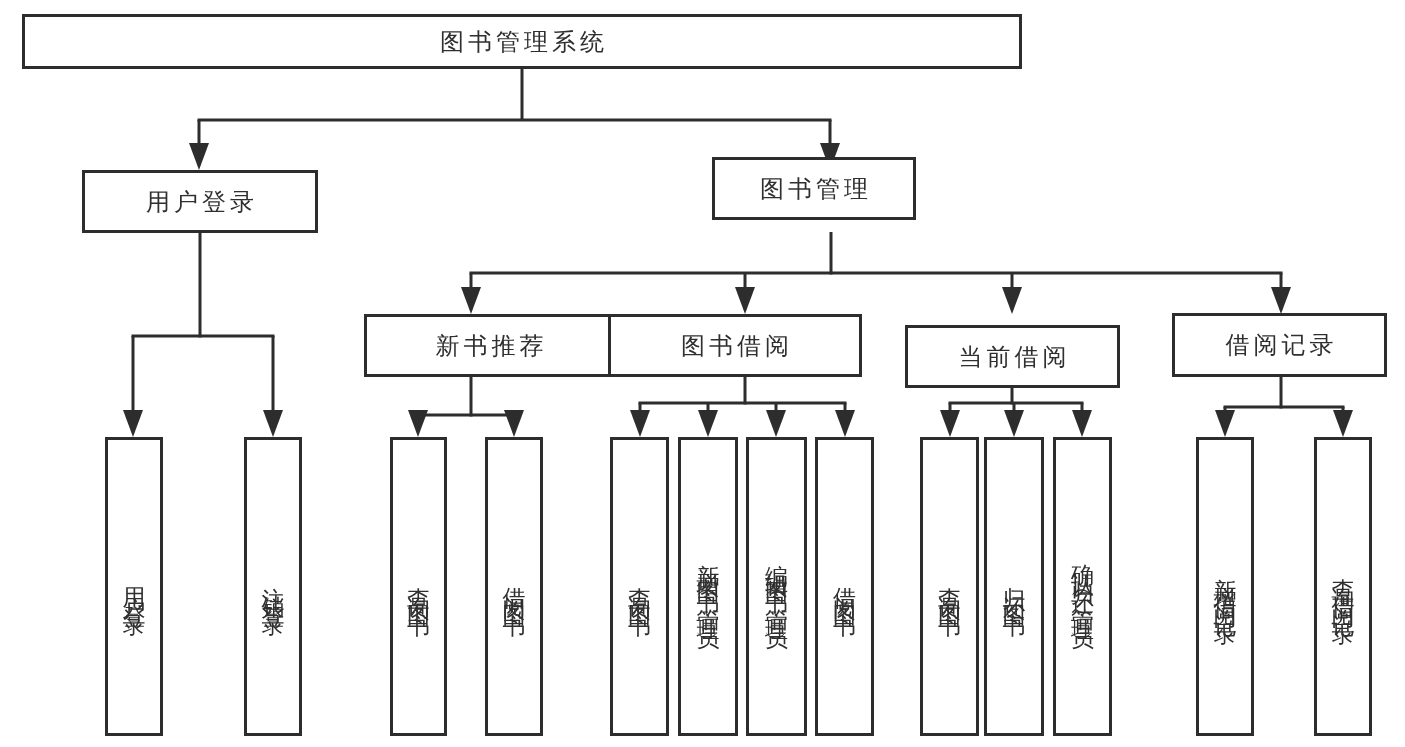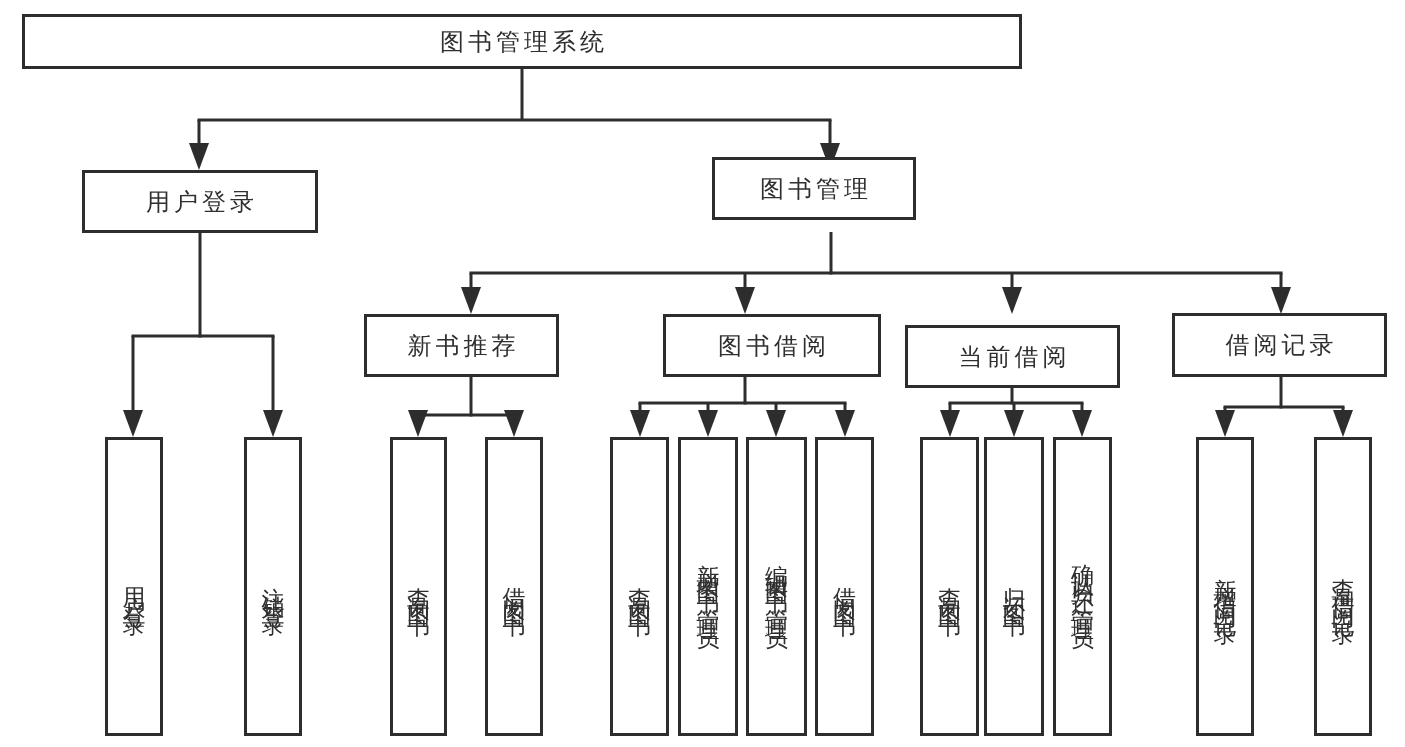--- a/index.html
+++ b/index.html
@@ -19,22 +19,22 @@
   .v{
     writing-mode:vertical-rl;text-orientation:mixed;
     font-size:23px;letter-spacing:9px;line-height:1;
   }
   
   .n-root{left:22px;top:14px;width:1000px;height:55px;}
   
   .n-l2a{left:82px;top:170px;width:236px;height:63px;}
   .n-l2b{left:712px;top:157px;width:204px;height:63px;}
   
-  .n-l3a{left:364px;top:314px;width:195px;height:63px;}
-  .n-l3b{left:663px;top:314px;width:218px;height:63px;}
+  .n-l3a{left:364px;top:314px;width:251px;height:63px;}
+  .n-l3b{left:608px;top:314px;width:254px;height:63px;}
   .n-l3c{left:905px;top:314px;width:215px;height:63px;margin-top:11px;}
   .n-l3d{left:1172px;top:313px;width:215px;height:64px;}
   
   .leaf{top:437px;height:299px;}
   .n-f1{left:105px;width:58px;}
   .n-f2{left:244px;width:58px;}
   .n-f3{left:390px;width:57px;}
   .n-f4{left:485px;width:58px;}
   .n-f5{left:610px;width:59px;}
   .n-f6{left:678px;width:60px;}

